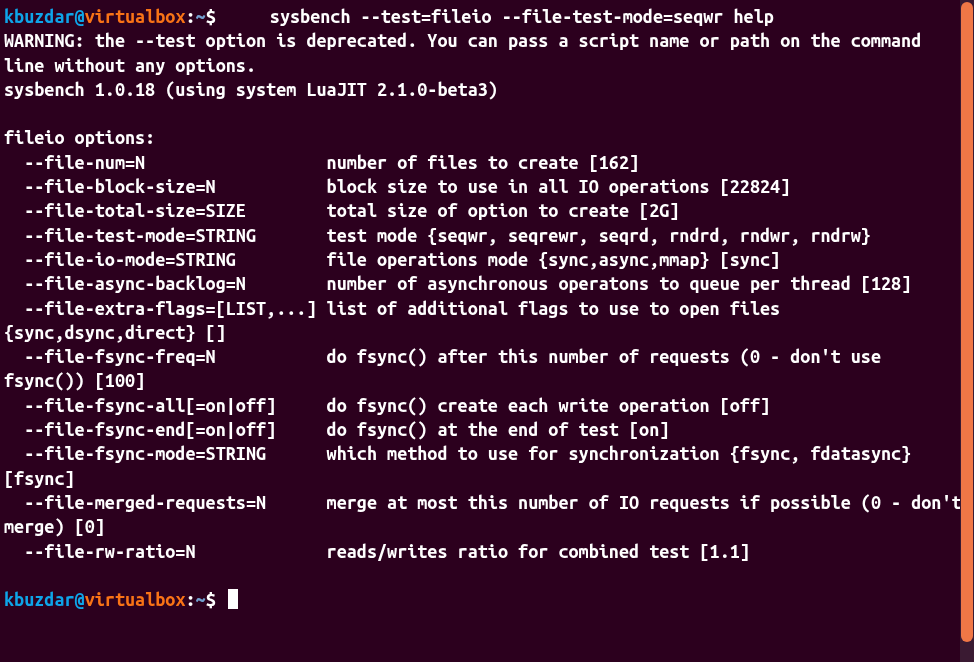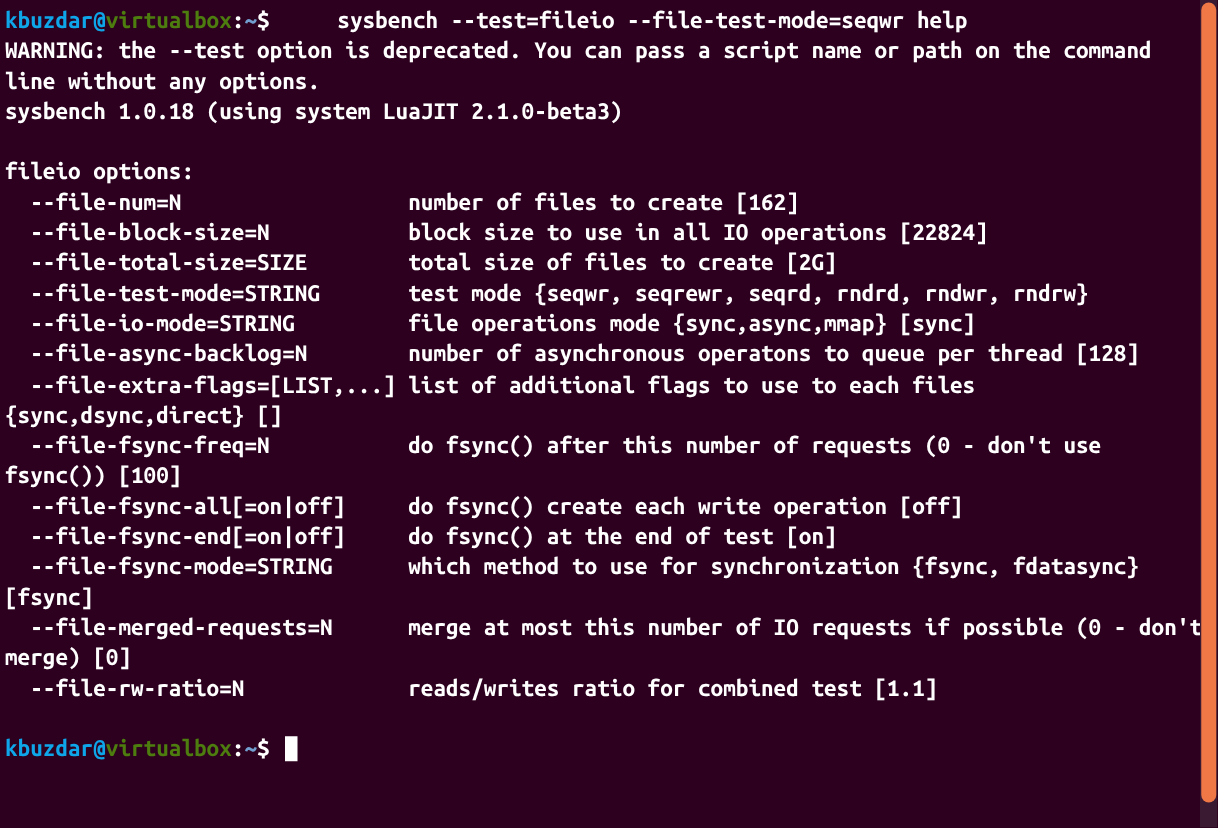--- a/index.html
+++ b/index.html
@@ -21,21 +21,21 @@
       font-weight: bold;
     }
     .terminal {
       white-space: pre-wrap;
       word-wrap: break-word;
     }
     .prompt-user {
       color: #0ea5e9;
     }
     .prompt-host {
-      color: #4d7c0f;
+      color: #f97316;
     }
     .prompt-tilde {
       color: #729fcf;
     }
     .prompt-dollar {
       color: #ffffff;
     }
     .cmd {
       color: #ffffff;
       margin-left: 44px;
@@ -72,25 +72,25 @@
 </head>
 <body>
 
 <div class="terminal"><span><span class="prompt-user">kbuzdar</span><span class="prompt-user">@</span><span class="prompt-host">virtualbox</span><span class="prompt-dollar">:</span><span class="prompt-tilde">~</span><span class="prompt-dollar">$</span> <span class="cmd">sysbench --test=fileio --file-test-mode=seqwr help</span></span>
 <span class="output">WARNING: the --test option is deprecated. You can pass a script name or path on the command line without any options.</span>
 <span class="output">sysbench 1.0.18 (using system LuaJIT 2.1.0-beta3)</span>
 <span class="output"></span>
 <span class="output">fileio options:</span>
 <span class="output">  --file-num=N                  number of files to create [162]</span>
 <span class="output">  --file-block-size=N           block size to use in all IO operations [22824]</span>
-<span class="output">  --file-total-size=SIZE        total size of files to create [2G]</span>
+<span class="output">  --file-total-size=SIZE        total size of option to create [2G]</span>
 <span class="output">  --file-test-mode=STRING       test mode {seqwr, seqrewr, seqrd, rndrd, rndwr, rndrw}</span>
 <span class="output">  --file-io-mode=STRING         file operations mode {sync,async,mmap} [sync]</span>
 <span class="output">  --file-async-backlog=N        number of asynchronous operatons to queue per thread [128]</span>
-<span class="output">  --file-extra-flags=[LIST,...] list of additional flags to use to each files {sync,dsync,direct} []</span>
+<span class="output">  --file-extra-flags=[LIST,...] list of additional flags to use to open files {sync,dsync,direct} []</span>
 <span class="output">  --file-fsync-freq=N           do fsync() after this number of requests (0 - don't use fsync()) [100]</span>
 <span class="output">  --file-fsync-all[=on|off]     do fsync() create each write operation [off]</span>
 <span class="output">  --file-fsync-end[=on|off]     do fsync() at the end of test [on]</span>
 <span class="output">  --file-fsync-mode=STRING      which method to use for synchronization {fsync, fdatasync} [fsync]</span>
 <span class="output">  --file-merged-requests=N      merge at most this number of IO requests if possible (0 - don't merge) [0]</span>
 <span class="output">  --file-rw-ratio=N             reads/writes ratio for combined test [1.1]</span>
 <span class="output"></span>
 <span><span class="prompt-user">kbuzdar</span><span class="prompt-user">@</span><span class="prompt-host">virtualbox</span><span class="prompt-dollar">:</span><span class="prompt-tilde">~</span><span class="prompt-dollar">$</span> <span class="cursor"></span></span></div>
 
 <div class="scrollbar">

